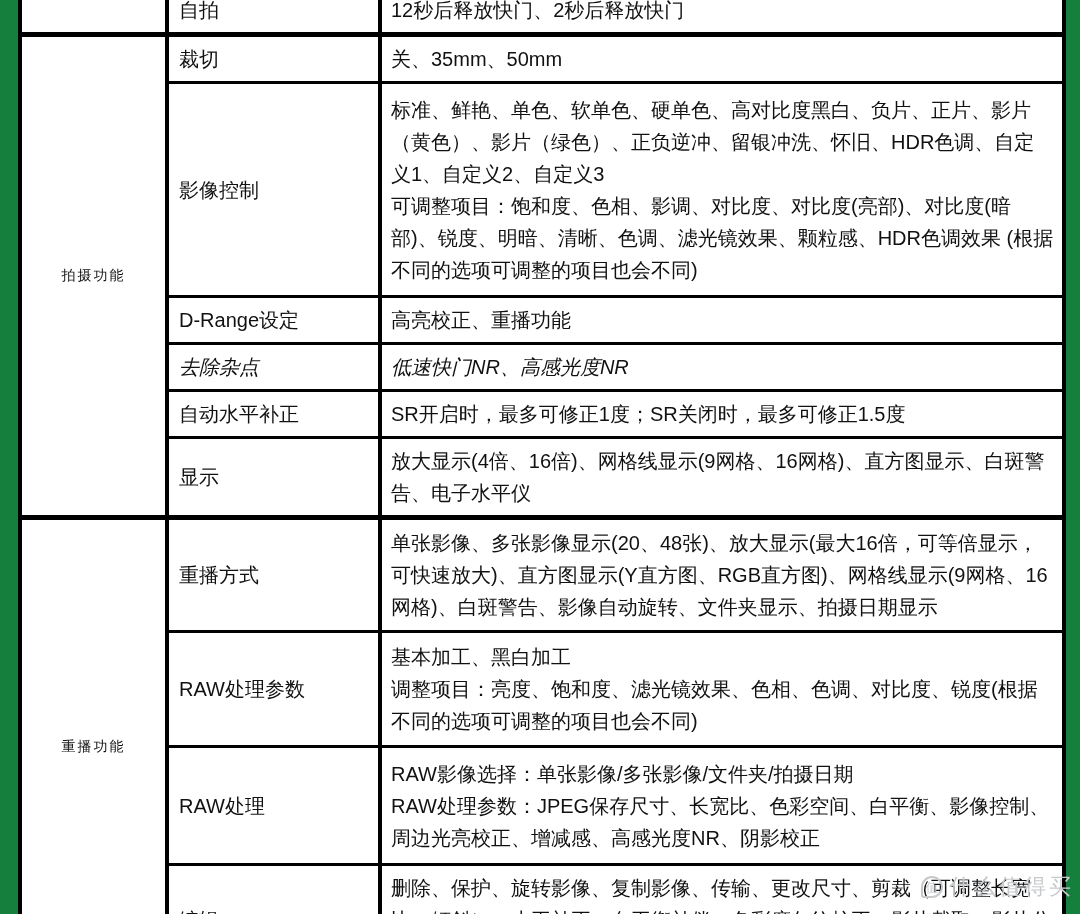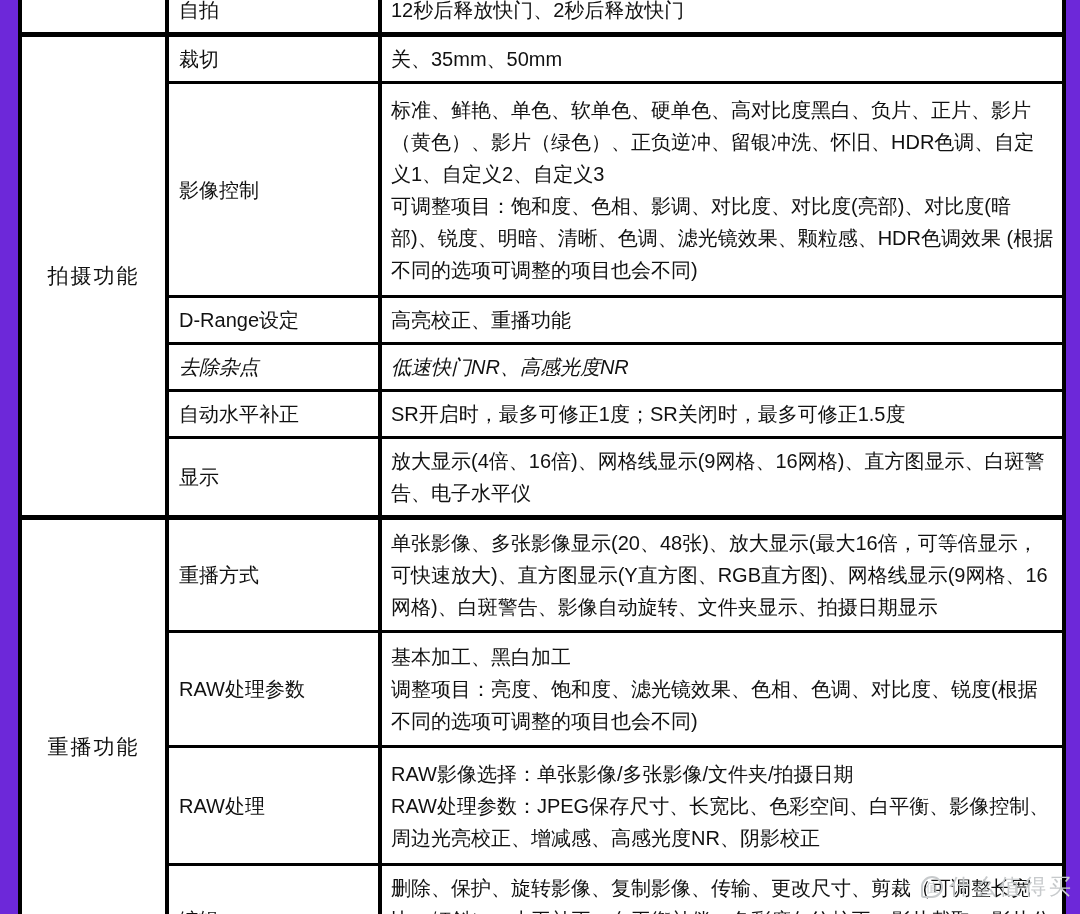--- a/index.html
+++ b/index.html
@@ -7,21 +7,21 @@
     width: 1080px; height: 914px;
     background: #ffffff;
     font-family: "Liberation Sans", "DejaVu Sans", sans-serif;
     color: #111111;
     overflow: hidden;
   }
   .viewport {
     position: relative;
     width: 1080px; height: 914px;
     overflow: hidden;
-    background: #6d28d9;
+    background: #15803d;
   }
   table.spec {
     border-collapse: collapse;
     table-layout: fixed;
     width: 1044px;
     margin-left: 18px;
     margin-top: -16px;
     background: #ffffff;
   }
   col.c-cat { width: 147px; }
@@ -31,21 +31,21 @@
   td {
     border: 3px solid #000000;
     vertical-align: middle;
     background: #ffffff;
   }
   table.spec { border: 4px solid #000000; }
   td.cat {
     border-left-width: 4px;
     border-right-width: 4px;
     text-align: center;
-    font-size: 21px;
+    font-size: 14px;
     letter-spacing: 2px;
     color: #111111;
   }
   td.label {
     border-right-width: 4px;
     font-size: 20px;
     padding: 4px 6px 4px 10px;
     line-height: 30px;
     color: #111111;
   }

